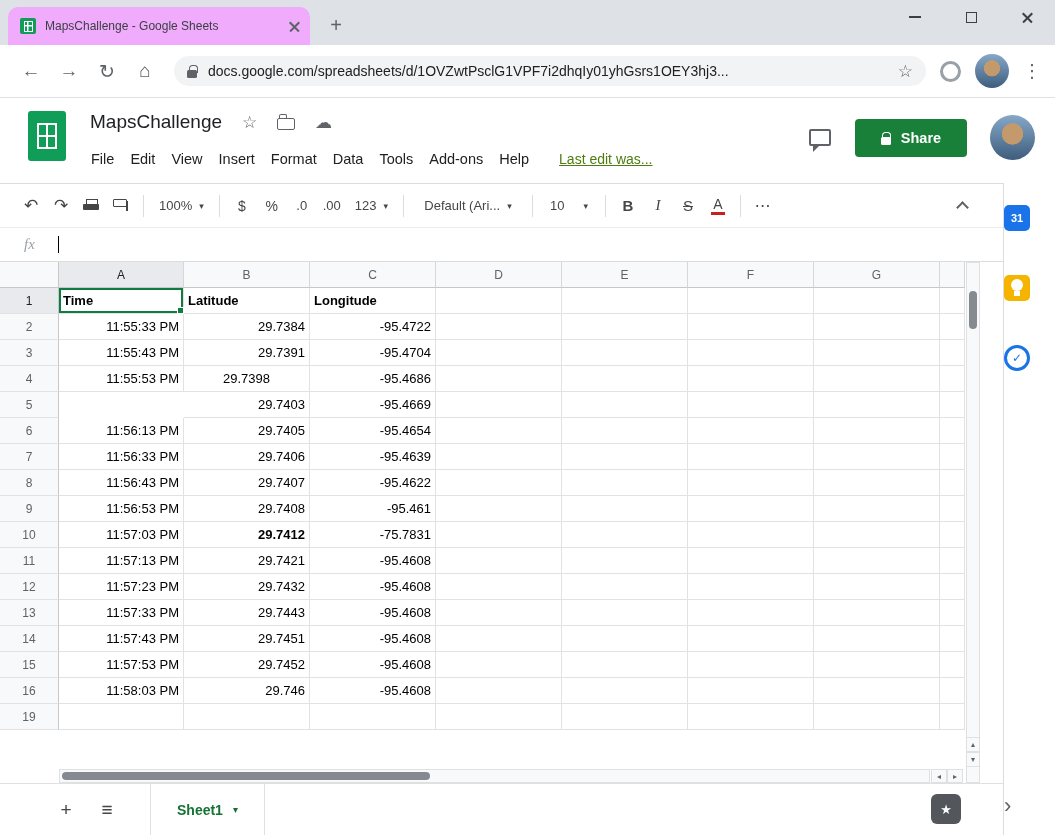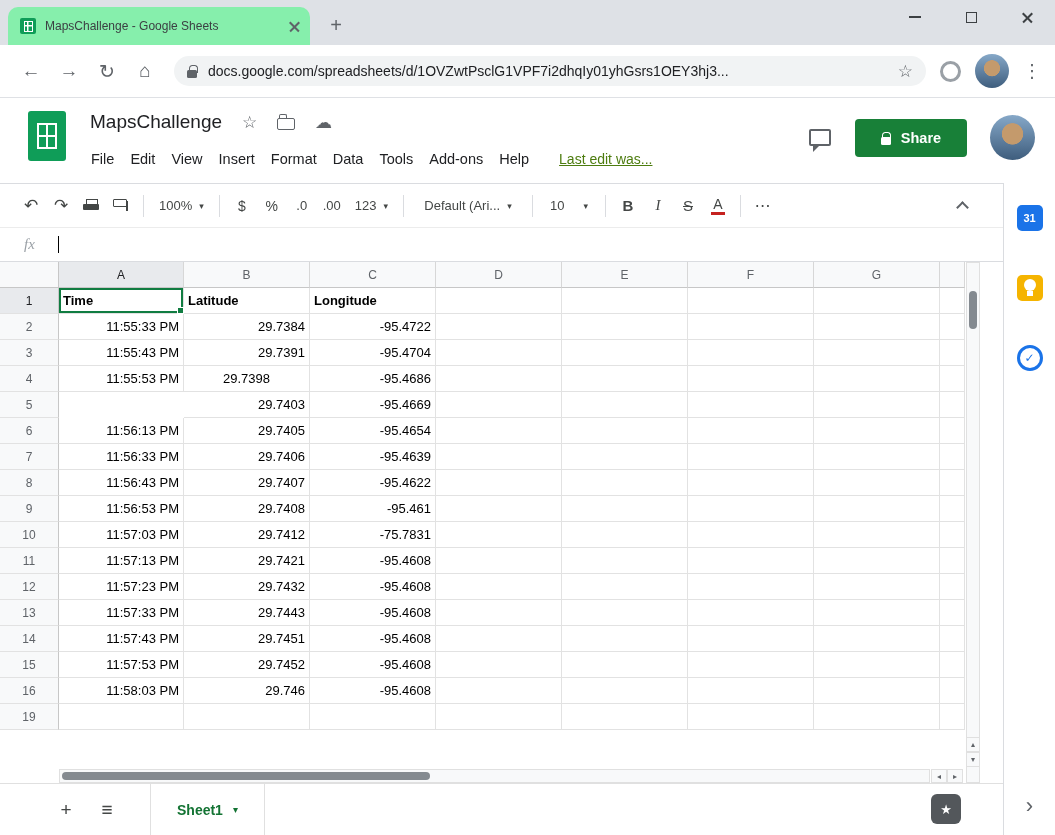--- a/index.html
+++ b/index.html
@@ -1,21 +1,21 @@
 <!DOCTYPE html>
 <html><head>
 <meta charset="utf-8">
 <style>
 *{margin:0;padding:0;box-sizing:border-box}
 html,body{width:1055px;height:835px}
 body{position:relative;font-family:"Liberation Sans","DejaVu Sans",sans-serif;background:#fff;overflow:hidden;color:#202124}
 
 
 .titlebar{position:absolute;left:0;top:0;width:1055px;height:45px;background:#dee1e6}
-.tab{position:absolute;left:8px;top:7px;width:302px;height:38px;background:#86efac;border-radius:10px 10px 0 0;display:flex;align-items:center;gap:9px;padding:0 10px 0 12px}
+.tab{position:absolute;left:8px;top:7px;width:302px;height:38px;background:#f0abfc;border-radius:10px 10px 0 0;display:flex;align-items:center;gap:9px;padding:0 10px 0 12px}
 .favicon{width:16px;height:16px;border-radius:2px;background:#0f9d58;display:flex;align-items:center;justify-content:center;flex:none}
 .favicon i{display:block;width:9px;height:11px;border:1.5px solid #fff;background:linear-gradient(#fff,#fff) center/100% 1.5px no-repeat,linear-gradient(#fff,#fff) center/1.5px 100% no-repeat}
 .tab-title{font-size:12px;color:#3c4043;flex:1;white-space:nowrap;overflow:hidden}
 .xcross{position:relative;width:11px;height:11px;flex:none}
 .xcross::before,.xcross::after{content:"";position:absolute;left:-1px;top:5px;width:13px;height:1.5px;background:#5f6368}
 .xcross::before{transform:rotate(45deg)}
 .xcross::after{transform:rotate(-45deg)}
 .xcross.dark::before,.xcross.dark::after{background:#3c4043}
 .newtab{position:absolute;left:322px;top:11px;width:28px;height:28px;display:flex;align-items:center;justify-content:center;font-size:20px;color:#5f6368}
 .win-controls{position:absolute;right:0;top:0;display:flex}
@@ -115,21 +115,21 @@
 
 
 .sheet-bar{position:absolute;left:0;top:783px;width:1003px;height:52px;background:#fff;border-top:1px solid #e0e0e0;display:flex;align-items:center;padding-left:52px}
 .sb-btn{width:28px;height:28px;display:flex;align-items:center;justify-content:center;color:#444746;font-size:19px;margin-right:13px;flex:none}
 .sheet-tab{height:51px;margin-left:16px;padding:0 26px;border-left:1px solid #e0e0e0;border-right:1px solid #e0e0e0;display:flex;align-items:center;gap:10px;background:#fff;flex:none}
 .sheet-name{font-size:14px;font-weight:700;color:#137333}
 .sheet-caret{font-size:10px;color:#137333}
 .explore-btn{position:absolute;right:42px;top:10px;width:30px;height:30px;border-radius:6px;background:#53575b;color:#fff;font-size:13px;display:flex;align-items:center;justify-content:center}
 
 
-.side-panel{position:absolute;left:1003px;top:183px;width:52px;height:652px;background:#fff;border-left:1px solid #dadce0;display:flex;flex-direction:column;align-items:center;padding:22px 14px 16px;gap:44px}
+.side-panel{position:absolute;left:1003px;top:183px;width:52px;height:652px;background:#fff;border-left:1px solid #dadce0;display:flex;flex-direction:column;align-items:flex-start;padding:22px 0 16px;gap:44px}
 .cal-icon{width:26px;height:26px;border-radius:5px;background:#1a73e8;color:#fff;font-size:11px;font-weight:700;display:flex;align-items:center;justify-content:center;flex:none}
 .keep-icon{width:26px;height:26px;border-radius:5px;background:#f5b400;position:relative;flex:none}
 .keep-icon::before{content:"";position:absolute;left:7px;top:4px;width:12px;height:12px;border-radius:50%;background:#fff}
 .keep-icon::after{content:"";position:absolute;left:10px;top:16px;width:6px;height:5px;background:#fff}
 .tasks-icon{width:26px;height:26px;border-radius:50%;background:#fff;border:3px solid #1a73e8;color:#1a73e8;font-weight:700;font-size:12px;display:flex;align-items:center;justify-content:center;flex:none}
 .panel-chev{margin-top:auto;font-size:22px;color:#5f6368}
 </style>
 </head>
 <body>
 
@@ -365,21 +365,21 @@
         <div class="cell num" style="width: 126px;">-95.461</div>
         <div class="cell num" style="width: 126px;"></div>
         <div class="cell num" style="width: 126px;"></div>
         <div class="cell num" style="width: 126px;"></div>
         <div class="cell num" style="width: 126px;"></div>
         <div class="cell" style="width: 25px;"></div>
       </div>
       <div class="grid-row">
         <div class="row-h">10</div>
         <div class="cell num" style="width: 125px;">11:57:03 PM</div>
-        <div class="cell num" style="width: 126px;">29.7412</div>
+        <div class="cell num" style="width: 126px; font-weight: bold;">29.7412</div>
         <div class="cell num" style="width: 126px;">-75.7831</div>
         <div class="cell num" style="width: 126px;"></div>
         <div class="cell num" style="width: 126px;"></div>
         <div class="cell num" style="width: 126px;"></div>
         <div class="cell num" style="width: 126px;"></div>
         <div class="cell" style="width: 25px;"></div>
       </div>
       <div class="grid-row">
         <div class="row-h">11</div>
         <div class="cell num" style="width: 125px;">11:57:13 PM</div>

